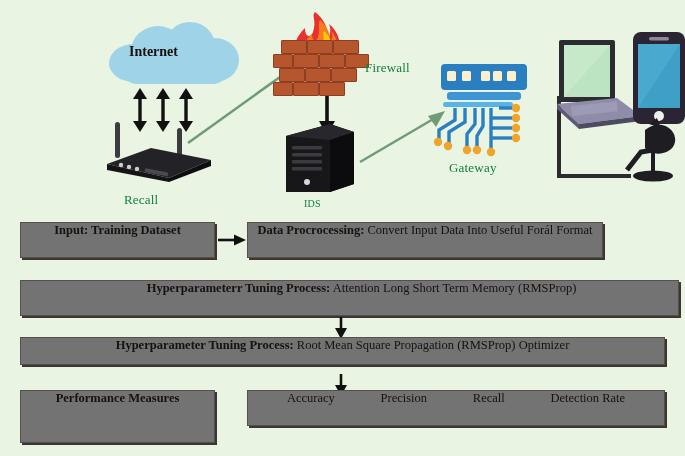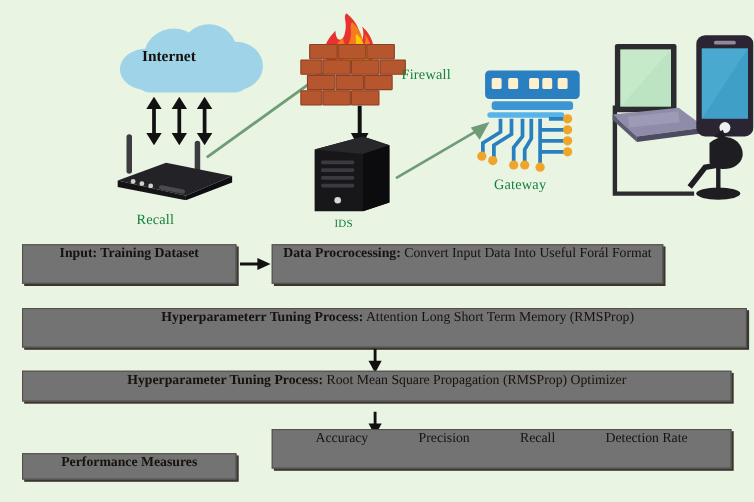--- a/index.html
+++ b/index.html
@@ -248,21 +248,21 @@
     <div class="t">
       <b>Hyperparameter Tuning Process:</b><span> Root Mean Square Propagation (RMSProp) Optimizer</span>
     </div>
   </div>
 
   <svg class="varrow" style="left:333px;top:374px;" width="16" height="22" viewBox="0 0 16 22">
     <line x1="8" y1="0" x2="8" y2="13" stroke="#111" stroke-width="2.6"></line>
     <polygon points="8,22 14,11 2,11" fill="#111"></polygon>
   </svg>
 
-  <div class="fbox" style="left:20px;top:412px;width:195px;height:24px;">
+  <div class="fbox" style="left:20px;top:390px;width:195px;height:53px;">
     <div class="t">
       <b>Performance Measures</b><span></span>
     </div>
   </div>
 
   <div class="fbox" style="left:247px;top:390px;width:418px;height:36px;">
     <div class="metrics">
       <span>Accuracy</span>
       <span>Precision</span>
       <span>Recall</span>

